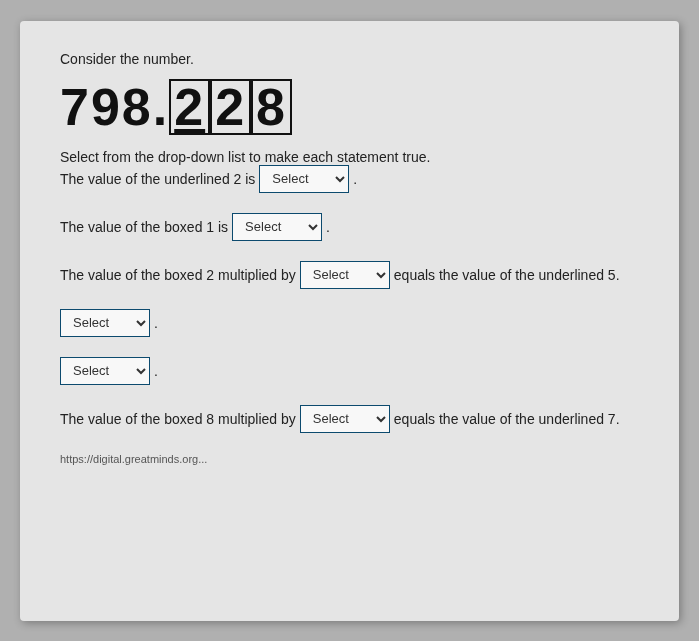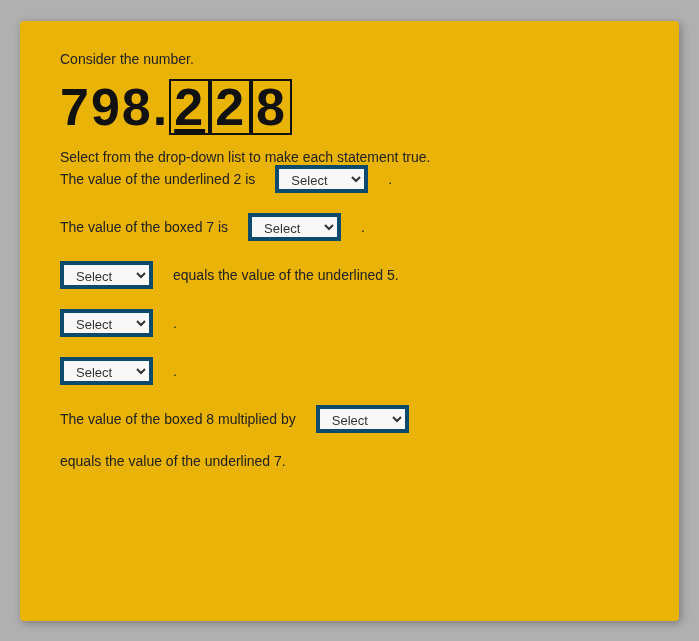--- a/index.html
+++ b/index.html
@@ -8,21 +8,21 @@
       background-color: #b0b0b0;
       font-family: Arial, sans-serif;
       display: flex;
       justify-content: center;
       align-items: center;
       min-height: 100vh;
       padding: 20px;
     }
 
     .window-frame {
-      background-color: #eab308;
+      background-color: #e5e5e5;
       border-radius: 4px;
       width: 660px;
       min-height: 600px;
       padding: 30px 40px 30px 40px;
       box-shadow: 2px 2px 8px rgba(0,0,0,0.3);
     }
 
     .consider-label {
       font-size: 14px;
       color: #222;
@@ -59,25 +59,25 @@
       color: #222;
     }
 
     .statement-row {
       font-size: 14px;
       color: #222;
       margin-bottom: 20px;
       display: flex;
       align-items: center;
       flex-wrap: wrap;
-      gap: 20px;
+      gap: 4px;
     }
 
     .select-dropdown {
-      border: 4px solid #0c4a6e;
+      border: 1px solid #0c4a6e;
       background: #f8f8f8;
       padding: 3px 20px 3px 8px;
       font-size: 13px;
       color: #333;
       appearance: auto;
       min-width: 90px;
       cursor: pointer;
       height: 28px;
     }
 
@@ -113,34 +113,35 @@
       <option value="0.02">0.02</option>
       <option value="0.2">0.2</option>
       <option value="2">2</option>
       <option value="20">20</option>
       <option value="200">200</option>
     </select>
     <span>.</span>
   </div>
 
   <div class="statement-row">
-    <span>The value of the boxed 7 is</span>
+    <span>The value of the boxed 1 is</span>
     <select class="select-dropdown" id="select2">
       <option value="">Select</option>
       <option value="0.002">0.002</option>
       <option value="0.02">0.02</option>
       <option value="0.2">0.2</option>
       <option value="2">2</option>
       <option value="20">20</option>
       <option value="200">200</option>
     </select>
     <span>.</span>
   </div>
 
   <div class="statement-row">
+    <span>The value of the boxed 2 multiplied by</span>
     <select class="select-dropdown" id="select3">
       <option value="">Select</option>
       <option value="10">10</option>
       <option value="100">100</option>
       <option value="1000">1000</option>
       <option value="0.1">0.1</option>
       <option value="0.01">0.01</option>
     </select>
     <span>equals the value of the underlined 5.</span>
   </div>
@@ -177,14 +178,15 @@
       <option value="">Select</option>
       <option value="10">10</option>
       <option value="100">100</option>
       <option value="1000">1000</option>
       <option value="0.1">0.1</option>
       <option value="0.01">0.01</option>
     </select>
     <span>equals the value of the underlined 7.</span>
   </div>
 
+  <p class="footer-url">https://digital.greatminds.org...</p>
 
 </div>
 
 </body></html>

